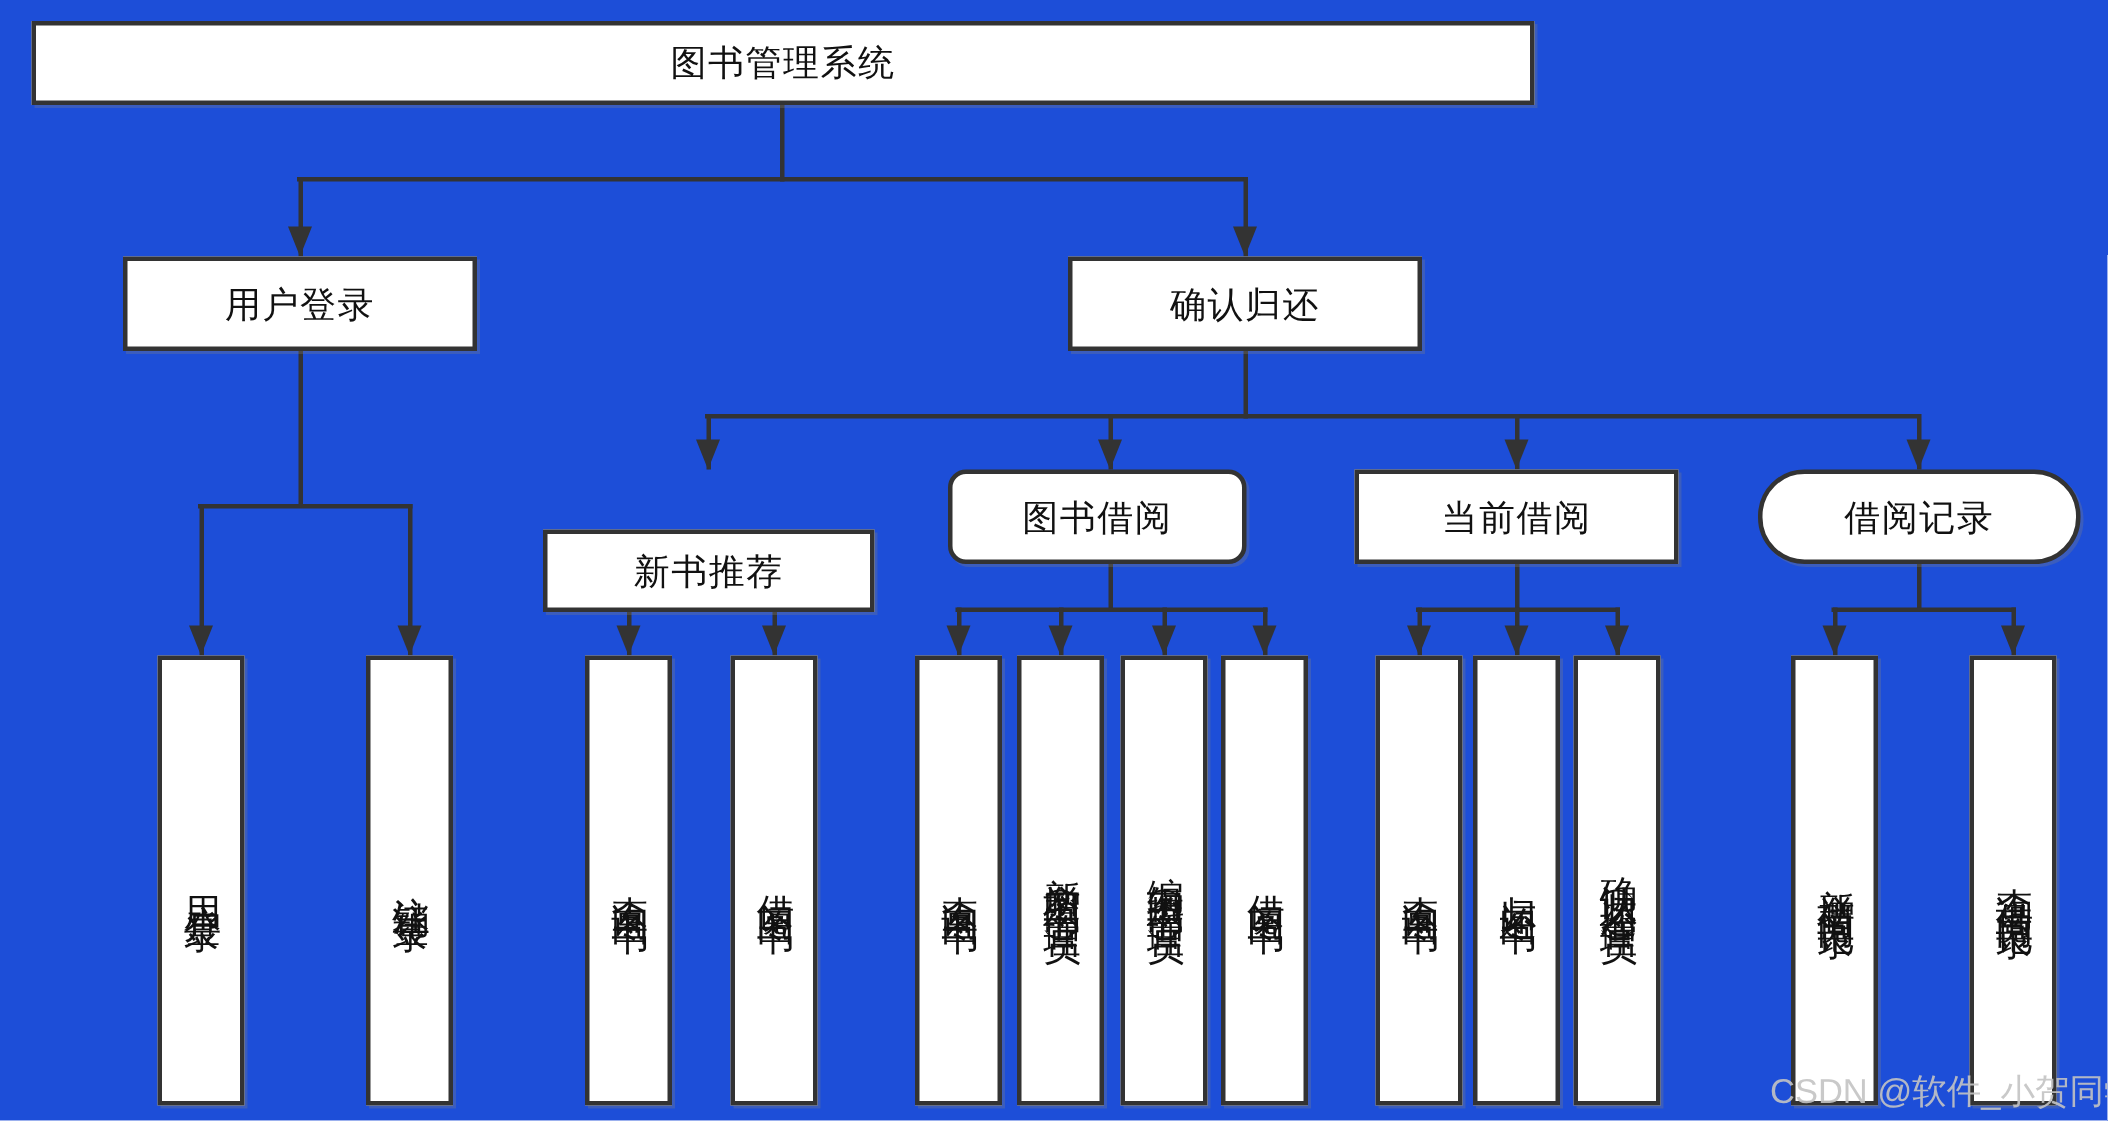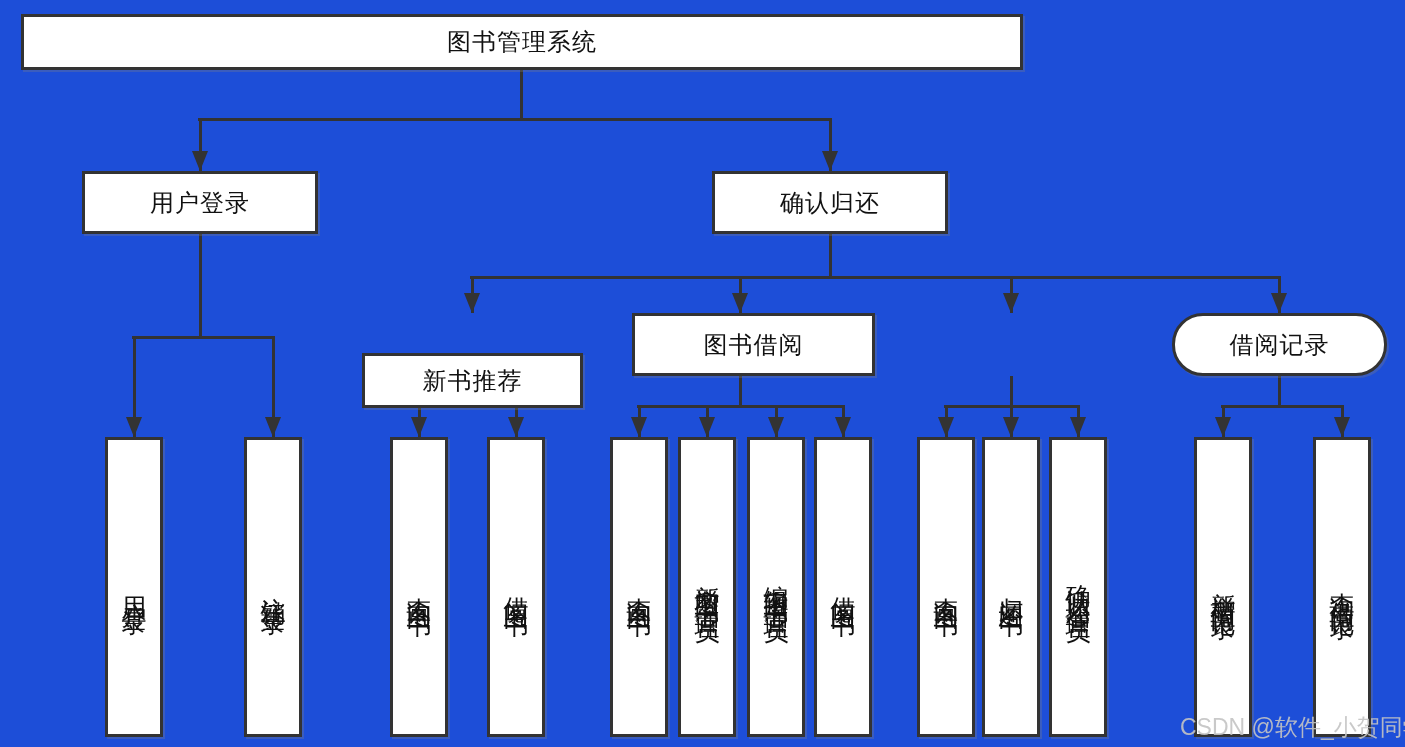--- a/index.html
+++ b/index.html
@@ -75,22 +75,25 @@
   <div class="vline" style="left:1009.5px;top:276px;height:37px;"></div>
   <div class="vline" style="left:1277.5px;top:276px;height:37px;"></div>
   <div class="arrow" style="left:464px;top:293px;"></div>
   <div class="arrow" style="left:732px;top:293px;"></div>
   <div class="arrow" style="left:1003px;top:293px;"></div>
   <div class="arrow" style="left:1271px;top:293px;"></div>
 
   <div class="box" style="left:362px;top:313px;width:221px;height:55px;margin-top:40px;">
     <span>新书推荐</span>
   </div>
-  <div class="box" style="left:632px;top:313px;width:243px;height:63px;">
+  <div class="box" style="left:632px;top:313px;width:199px;height:63px;border-radius:12px;">
     <span>图书借阅</span>
+  </div>
+  <div class="box" style="left:903px;top:313px;width:216px;height:63px;">
+    <span>当前借阅</span>
   </div>
   <div class="box" style="left:1172px;top:313px;width:215px;height:63px;border-radius:31px;">
     <span>借阅记录</span>
   </div>
 
   <div class="vline" style="left:470.5px;top:376px;height:31px;"></div>
   <div class="hline" style="left:417px;top:405px;width:101px;"></div>
   <div class="vline" style="left:417.5px;top:405px;height:32px;"></div>
   <div class="vline" style="left:514.5px;top:405px;height:32px;"></div>
   <div class="arrow" style="left:411px;top:417px;"></div>

